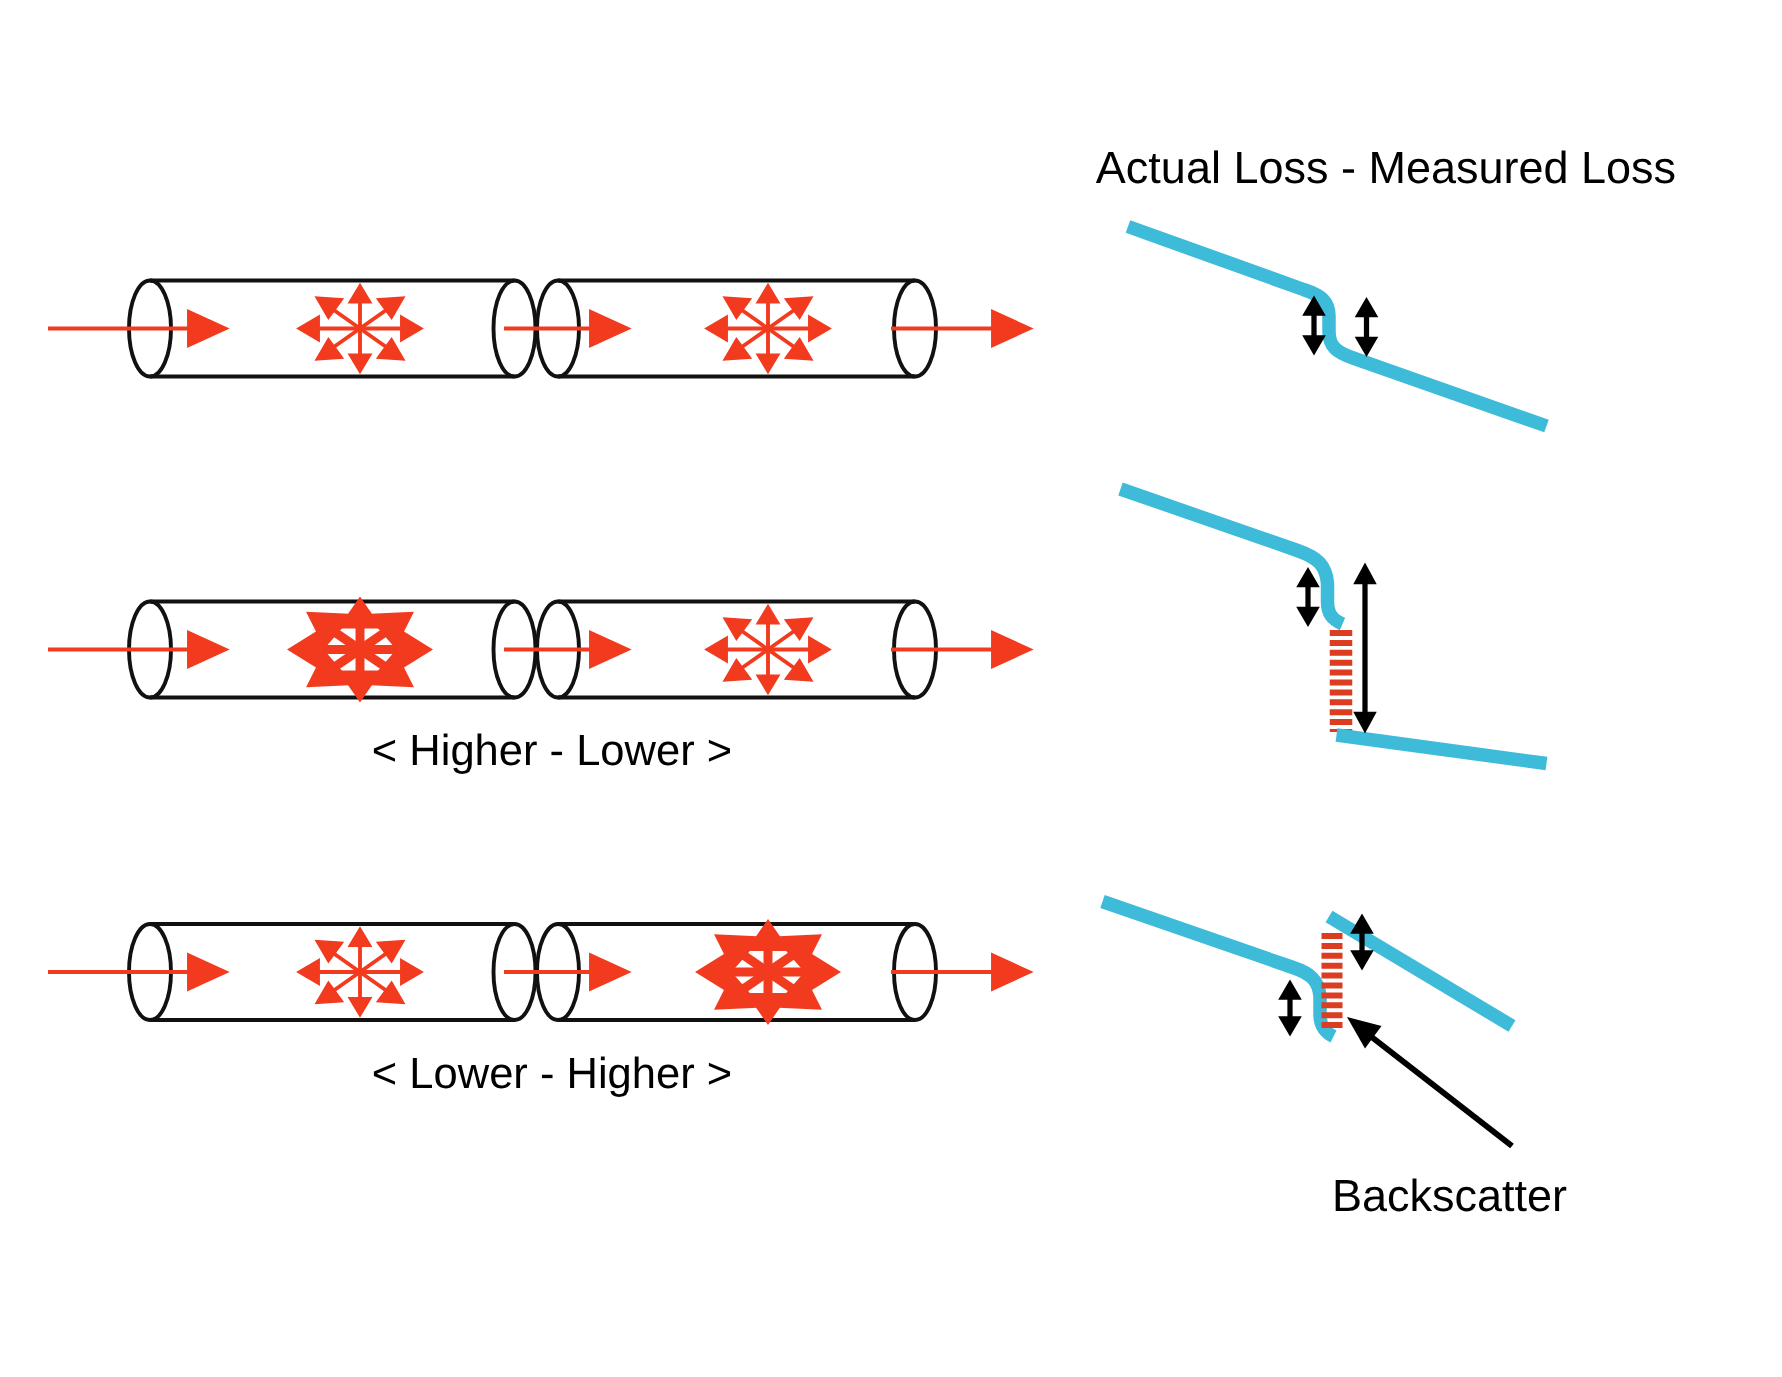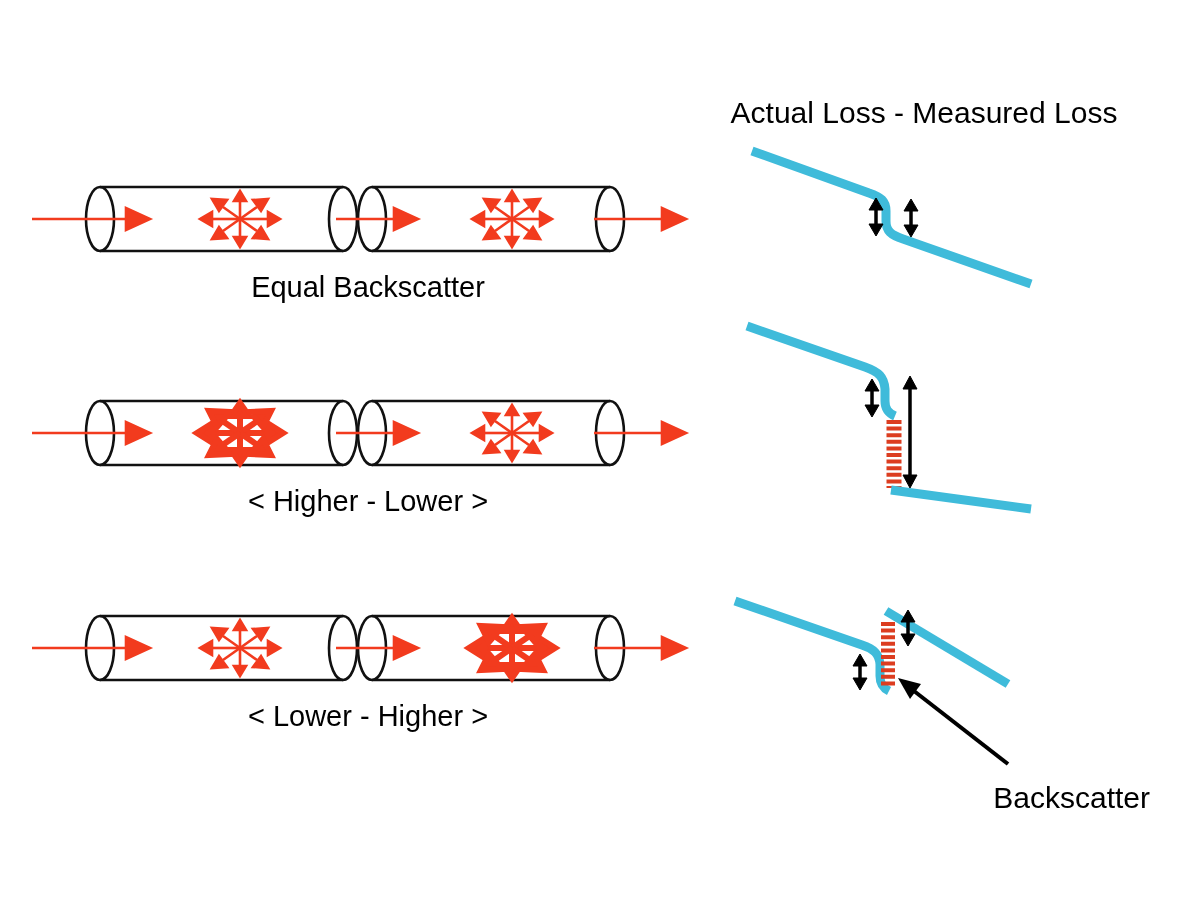--- a/index.html
+++ b/index.html
@@ -15,22 +15,22 @@
     position:absolute;
     text-align:center;
     color:#000;
     white-space:nowrap;
   }
   #title-label{left:644px;top:96px;width:560px;font-size:30px;}
   #row1-label{left:168px;top:271px;width:400px;font-size:29px;}
   #row2-label{left:168px;top:485px;width:400px;font-size:29px;}
   #row3-label{left:168px;top:700px;width:400px;font-size:29px;}
   #annotation-label{
-    position:absolute;left:850px;top:778px;width:300px;
-    font-size:30px;line-height:40px;text-align:right;
+    position:absolute;left:888px;top:778px;width:300px;
+    font-size:30px;line-height:40px;text-align:left;
   }
   svg{position:absolute;left:0;top:0;}
 </style>
 </head>
 <body>
 
 <div id="canvas">
 
   <svg width="1188" height="918" viewBox="0 0 1188 918">
     <defs>
@@ -163,21 +163,20 @@
       </g>
       <g stroke="#000" fill="#000">
         <line x1="1008" y1="764" x2="914" y2="691" stroke-width="4"></line>
         <polygon points="898,678 921,684 910,699" stroke="none"></polygon>
       </g>
     </g>
   </svg>
 
   <div id="title-label" class="label">Actual Loss - Measured Loss</div>
 
-  <div id="row1-label" class="label">Equal Backscatter</div>
 
   <div id="row3-label" class="label">&lt; Lower - Higher &gt;</div>
 
   <div id="row2-label" class="label">&lt; Higher - Lower &gt;</div>
 
   <div id="annotation-label">
     <div>Backscatter</div>
   </div>
 
 </div>

